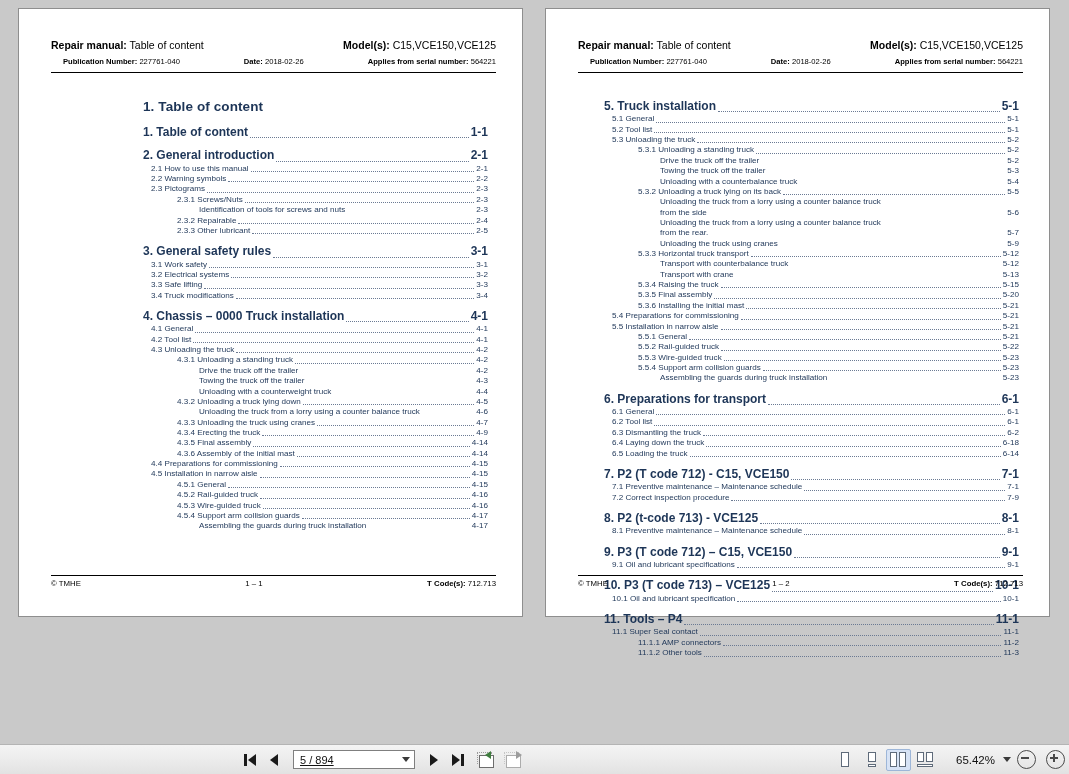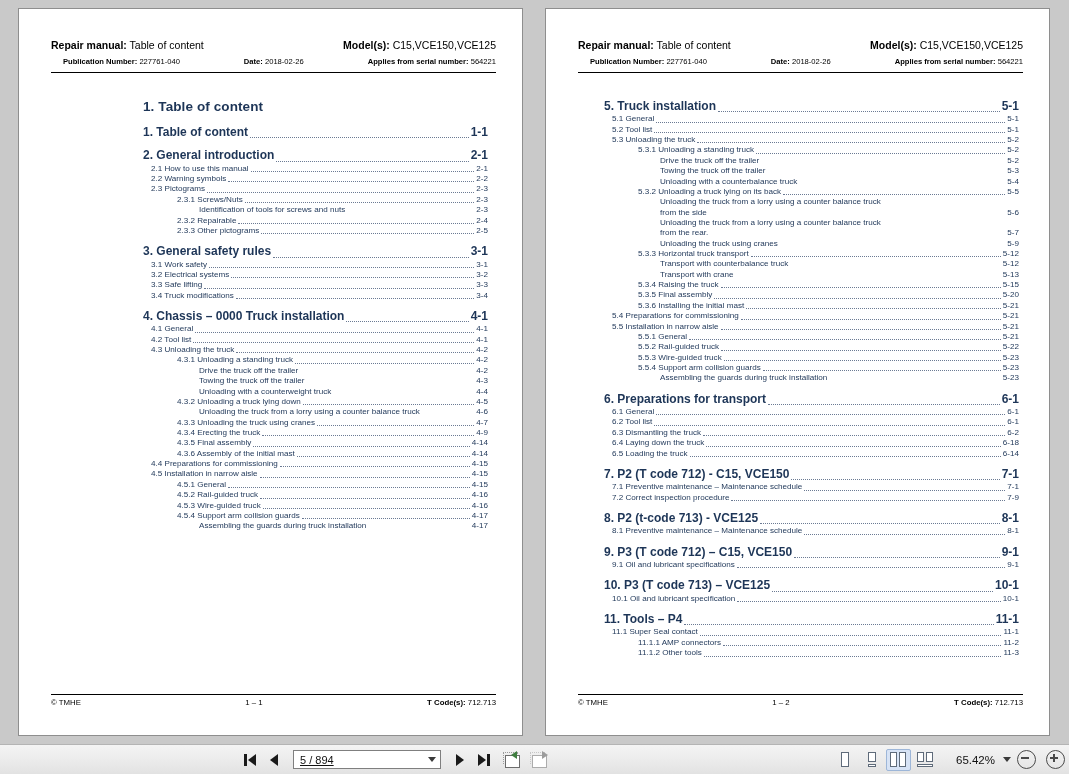--- a/index.html
+++ b/index.html
@@ -22,21 +22,21 @@
     width: 1069px;
     height: 744px;
     background: #c9c9c9;
     overflow: hidden;
   }
 
   .page {
     position: absolute;
     top: 8px;
     width: 505px;
-    height: 728px;
+    height: 609px;
     background: #ffffff;
     border: 1px solid #8e8e8e;
     box-sizing: border-box;
     box-shadow: 0 0 0 0 rgba(0,0,0,0);
   }
   .page.left  { left: 18px; }
   .page.right { left: 545px; }
 
   .page-inner {
     position: absolute;
@@ -184,21 +184,21 @@
   }
 
   .tri { width: 0; height: 0; }
   .tri-l { border-top: 6px solid transparent; border-bottom: 6px solid transparent; border-right: 8px solid #1a1a1a; }
   .tri-r { border-top: 6px solid transparent; border-bottom: 6px solid transparent; border-left: 8px solid #1a1a1a; }
   .bar-v { width: 2.5px; height: 12px; background: #1a1a1a; }
 
   .pairgrp { display: flex; align-items: center; gap: 1px; }
 
   .page-field {
-    width: 148px;
+    width: 122px;
     height: 19px;
     margin: 0 7px;
     background: #fff;
     border: 1px solid #7f7f7f;
     box-sizing: border-box;
     display: flex;
     align-items: center;
     padding: 0 4px 0 6px;
     font-size: 11px;
     color: #111;
@@ -376,21 +376,21 @@
               <span class="lbl">Identification of tools for screws and nuts</span>
               <span class="leader none"></span>
               <span class="pg">2-3</span>
             </div>
             <div class="toc-row lvl2">
               <span class="lbl">2.3.2 Repairable</span>
               <span class="leader"></span>
               <span class="pg">2-4</span>
             </div>
             <div class="toc-row lvl2">
-              <span class="lbl">2.3.3 Other pictograms</span>
+              <span class="lbl">2.3.3 Other lubricant</span>
               <span class="leader"></span>
               <span class="pg">2-5</span>
             </div>
             <div class="toc-row lvl0">
               <span class="lbl">3. General safety rules</span>
               <span class="leader"></span>
               <span class="pg">3-1</span>
             </div>
             <div class="toc-row lvl1">
               <span class="lbl">3.1 Work safety</span>

